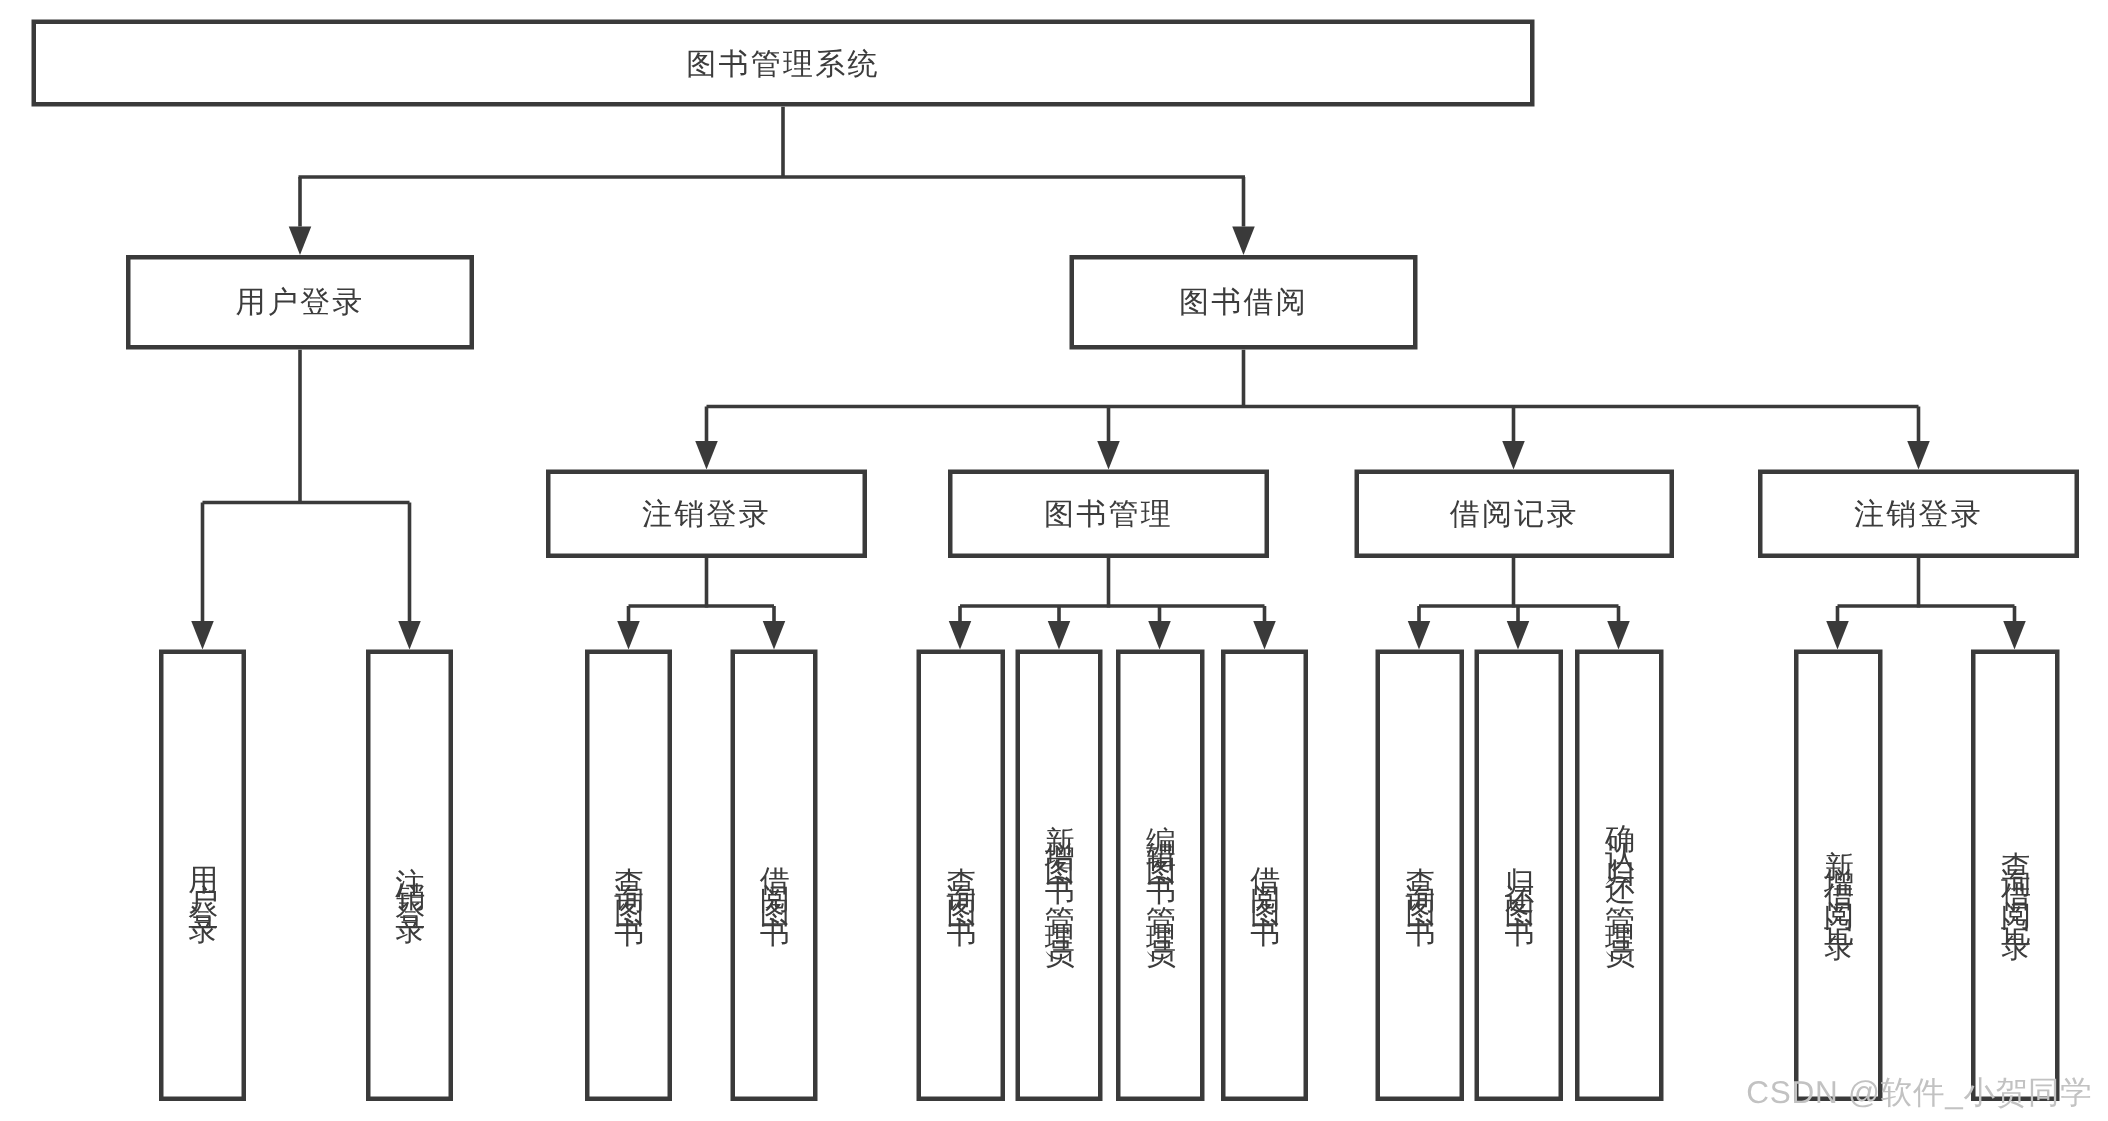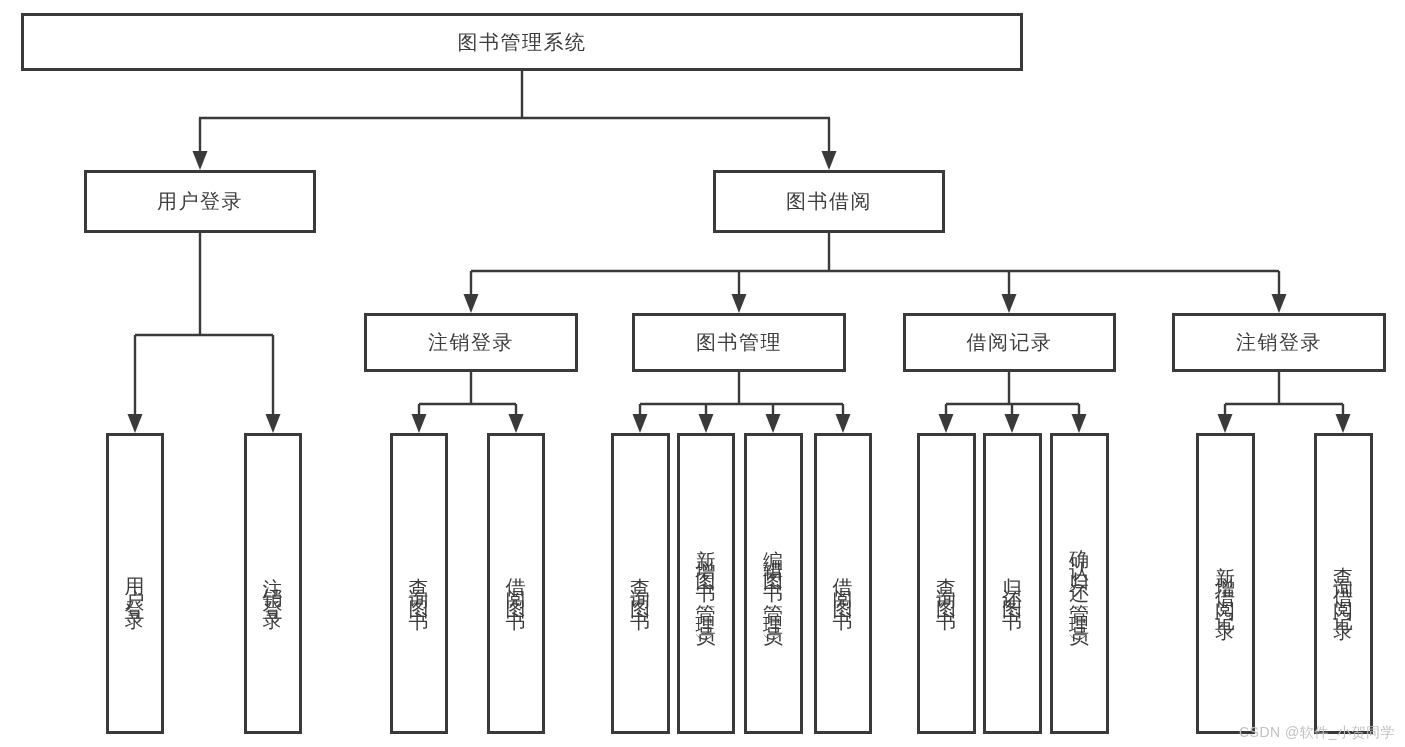--- a/index.html
+++ b/index.html
@@ -48,21 +48,21 @@
     text-orientation: mixed;
     font-size: 20px;
     line-height: 1;
     letter-spacing: 11px;
     white-space: nowrap;
   }
   .watermark {
     position: absolute;
     right: 10px;
     bottom: 5px;
-    font-size: 14px;
+    font-size: 21px;
     letter-spacing: 0.5px;
     color: var(--watermark);
     z-index: 5;
     white-space: nowrap;
   }
 </style>
 </head>
 <body>
 
 <div class="canvas">

